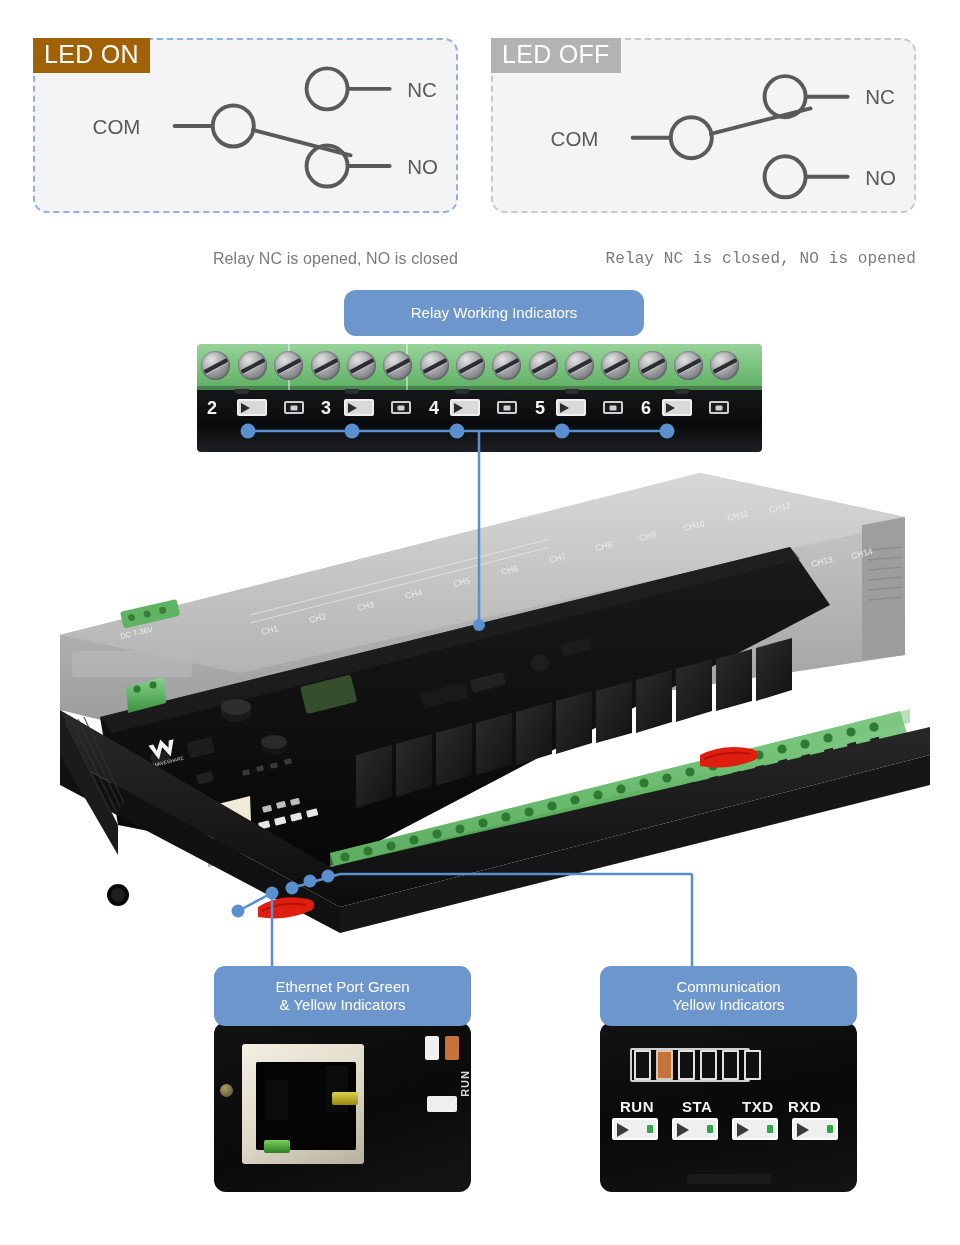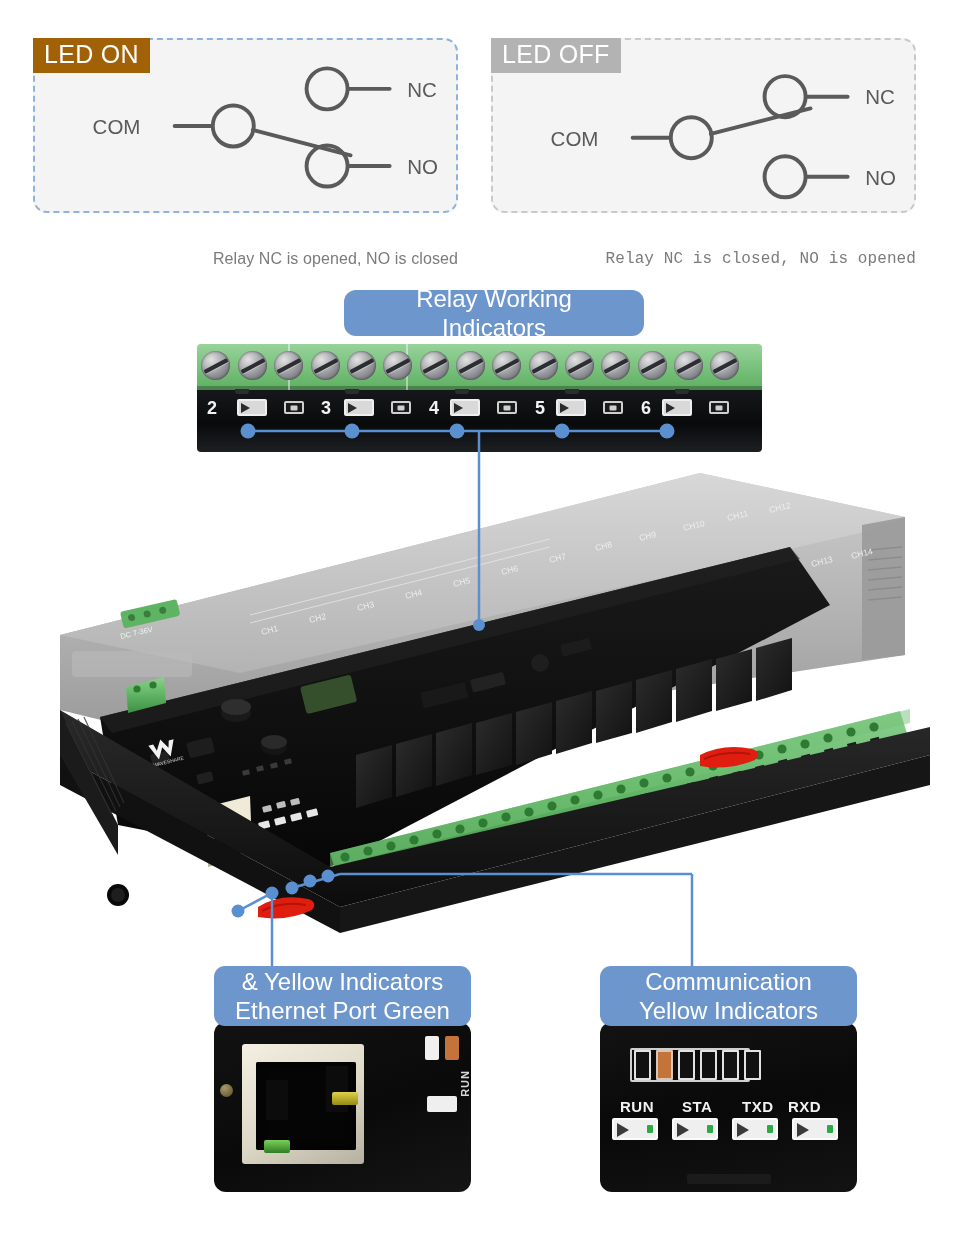--- a/index.html
+++ b/index.html
@@ -35,21 +35,21 @@
   .caption{
     position:absolute;top:222px;width:425px;text-align:right;
     font-size:16px;color:#7b7b7b;letter-spacing:.1px;margin-top:28px;
   }
   .caption.c1{left:33px;}
   .caption.c2{left:491px;font-family:Liberation Mono, monospace;}
 
   
   .pill{
     position:absolute;background:#6d96cc;color:#fff;border-radius:11px;
-    text-align:center;font-size:24px;line-height:1.22;
+    text-align:center;font-size:15px;line-height:1.22;
     display:flex;align-items:center;justify-content:center;
     box-sizing:border-box;padding:6px 18px;z-index:40;
   }
   #pill-relay{left:344px;top:290px;width:300px;height:46px;border-radius:12px;}
   #pill-eth{left:214px;top:966px;width:257px;height:60px;}
   #pill-comm{left:600px;top:966px;width:257px;height:60px;}
 
   
   .photo{position:absolute;overflow:hidden;}
   #photo-terminal{left:197px;top:344px;width:565px;height:108px;border-radius:4px;}
@@ -590,22 +590,22 @@
     <path d="M262,456 q20,-10 44,-6" stroke="#b31308" stroke-width="2" fill="none"></path>
   </g>
   <g>
     <path d="M700,300 q24,-12 52,-6 q10,3 3,11 q-27,11 -55,6 z" fill="#e01e10"></path>
     <path d="M704,304 q22,-9 46,-5" stroke="#b31308" stroke-width="2" fill="none"></path>
   </g>
 </svg>
 
 <div class="pill" id="pill-eth">
   <div>
+    <div>Ethernet Port Green</div>
     <div>&amp; Yellow Indicators</div>
-    <div>Ethernet Port Green</div>
   </div>
 </div>
 
 <div class="photo" id="photo-eth">
   <div class="eth-bg"></div>
   <div class="eth-screwhole"></div>
   <div class="rj45-shell"></div>
   <div class="rj45-mouth"></div>
   <div class="rj45-tab" style="left:52px;"></div>
   <div class="rj45-tab" style="left:112px;top:44px;height:46px;"></div>

